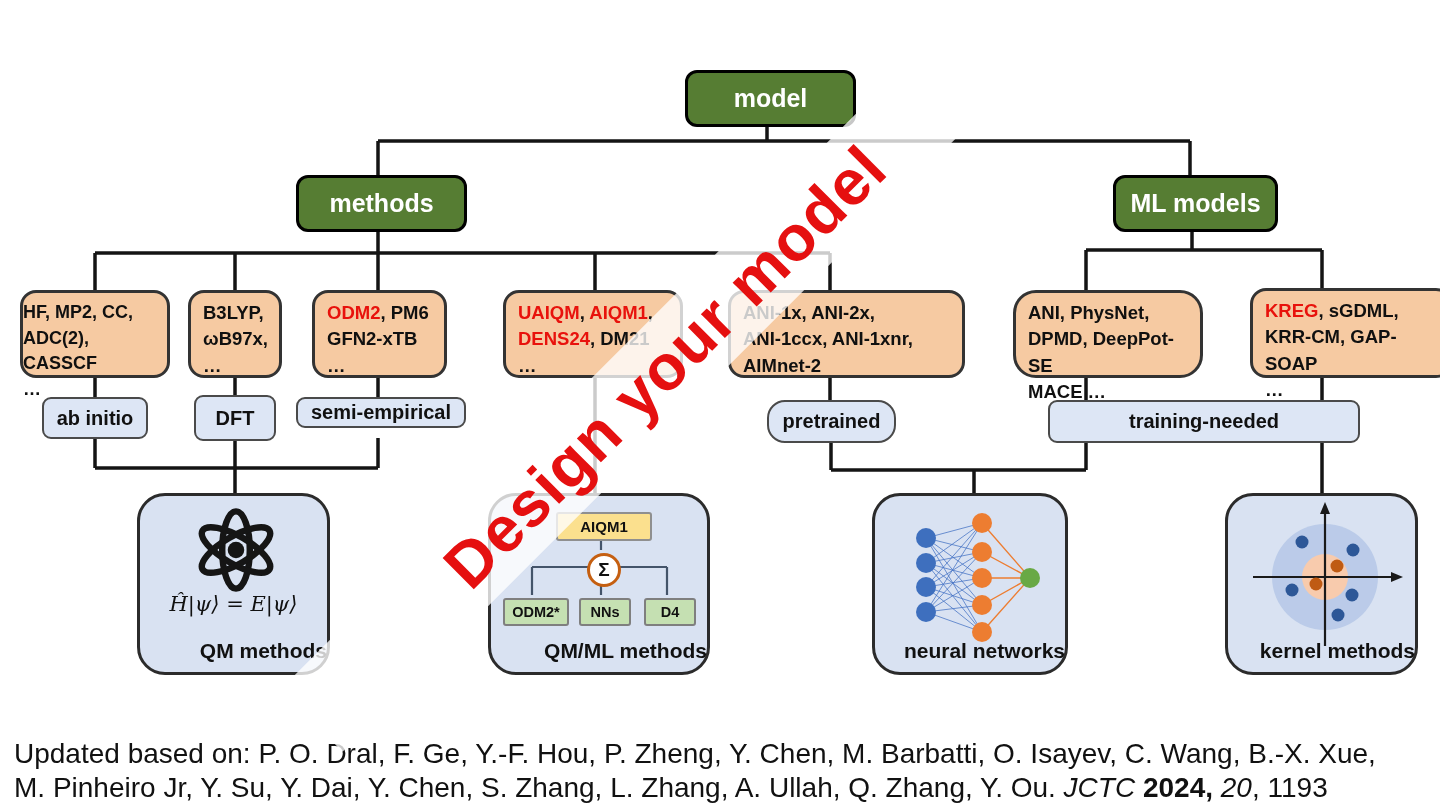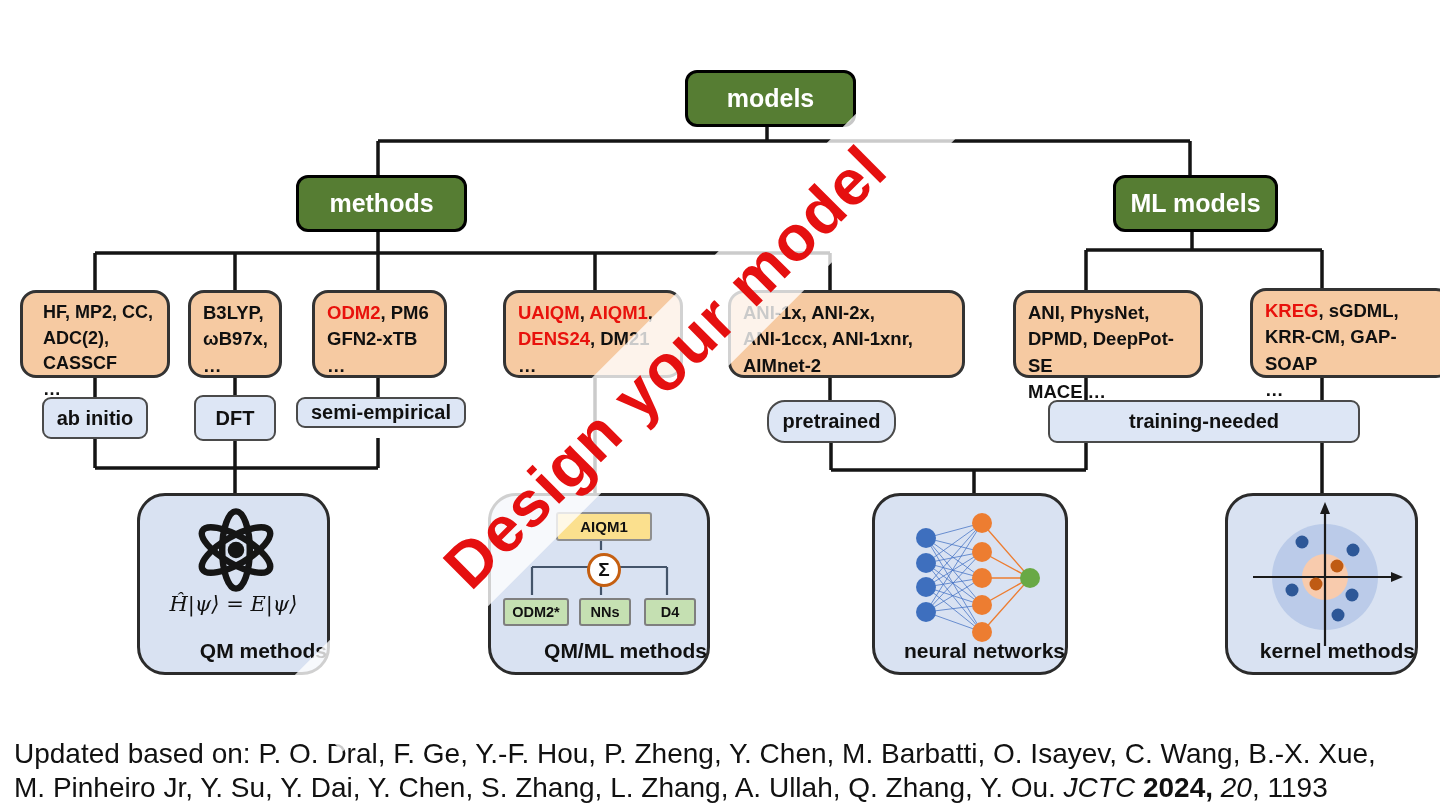--- a/index.html
+++ b/index.html
@@ -50,30 +50,30 @@
       <path d="M95,377 V397 M235,377 V395 M378,377 V397"></path>
       <path d="M95,438 V468 M378,438 V468 M95,468 H378 M235,440 V493"></path>
       <path d="M595,377 V493"></path>
       <path d="M830,378 V400 M831,443 V470 M831,470 H1086 M974,470 V495 M1086,443 V470"></path>
       <path d="M1192,226 V250 M1086,250 H1322 M1086,250 V290 M1322,250 V290"></path>
       <path d="M1086,378 V400 M1322,378 V400 M1322,443 V493"></path>
     </g>
   </svg>
 
   <div class="gbox" style="left:685px;top:70px;width:165px;height:51px;">
-    <span>models</span>
+    <span>model</span>
   </div>
   <div class="gbox" style="left:296px;top:175px;width:165px;height:51px;">
     <span>methods</span>
   </div>
   <div class="gbox" style="left:1113px;top:175px;width:159px;height:51px;">
     <span>ML models</span>
   </div>
 
-  <div class="obox" style="left:20px;top:290px;width:150px;height:88px;padding-left:20px;font-size:18px;">
+  <div class="obox" style="left:20px;top:290px;width:150px;height:88px;padding-left:0;font-size:18px;">
     <div><span>HF, MP2, CC,</span></div>
     <div><span>ADC(2), CASSCF</span></div>
     <div><span>…</span></div>
   </div>
   <div class="obox" style="left:188px;top:290px;width:94px;height:88px;">
     <div><span>B3LYP,</span></div>
     <div><span>ωB97x,</span></div>
     <div><span>…</span></div>
   </div>
   <div class="obox" style="left:312px;top:290px;width:135px;height:88px;">
@@ -84,21 +84,21 @@
   <div class="obox" style="left:503px;top:290px;width:180px;height:88px;">
     <div><span class="red">UAIQM</span><span>, </span><span class="red">AIQM1</span><span>,</span></div>
     <div><span class="red">DENS24</span><span>, DM21</span></div>
     <div><span>…</span></div>
   </div>
   <div class="obox" style="left:728px;top:290px;width:237px;height:88px;">
     <div><span>ANI-1x, ANI-2x,</span></div>
     <div><span>ANI-1ccx, ANI-1xnr,</span></div>
     <div><span>AIMnet-2</span></div>
   </div>
-  <div class="obox" style="left:1013px;top:290px;width:190px;height:88px;">
+  <div class="obox" style="left:1013px;top:290px;width:190px;height:88px;border-radius:23px;">
     <div><span>ANI, PhysNet,</span></div>
     <div><span>DPMD, DeepPot-SE</span></div>
     <div><span>MACE …</span></div>
   </div>
   <div class="obox" style="left:1218px;top:288px;width:202px;height:90px;margin-left:32px;">
     <div><span class="red">KREG</span><span>, sGDML,</span></div>
     <div><span>KRR-CM, GAP-SOAP</span></div>
     <div><span>…</span></div>
   </div>
 

